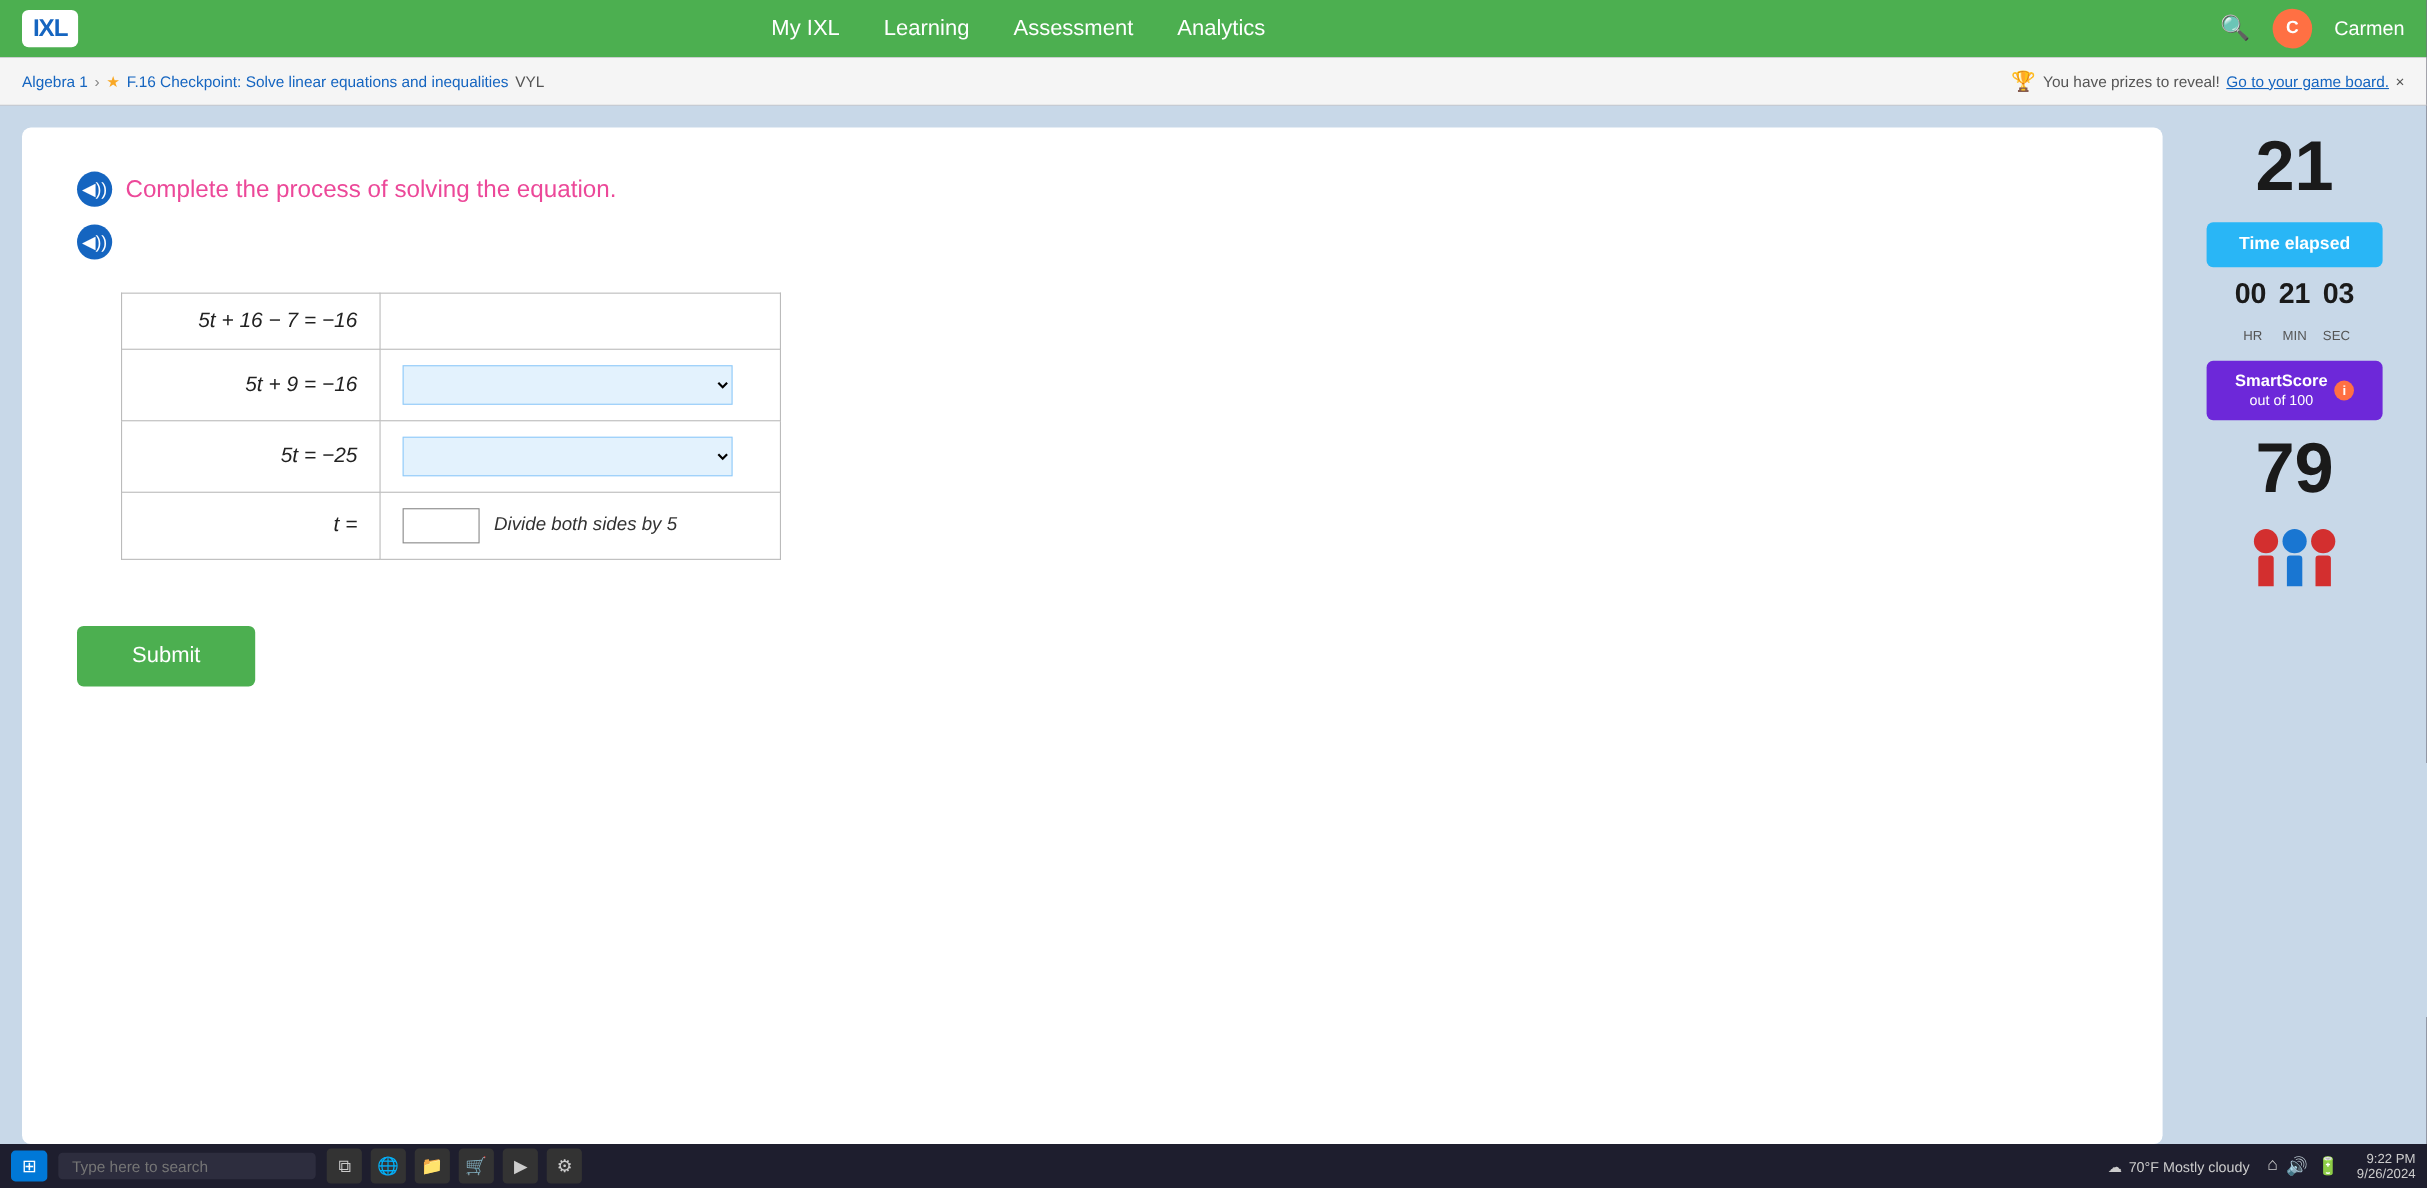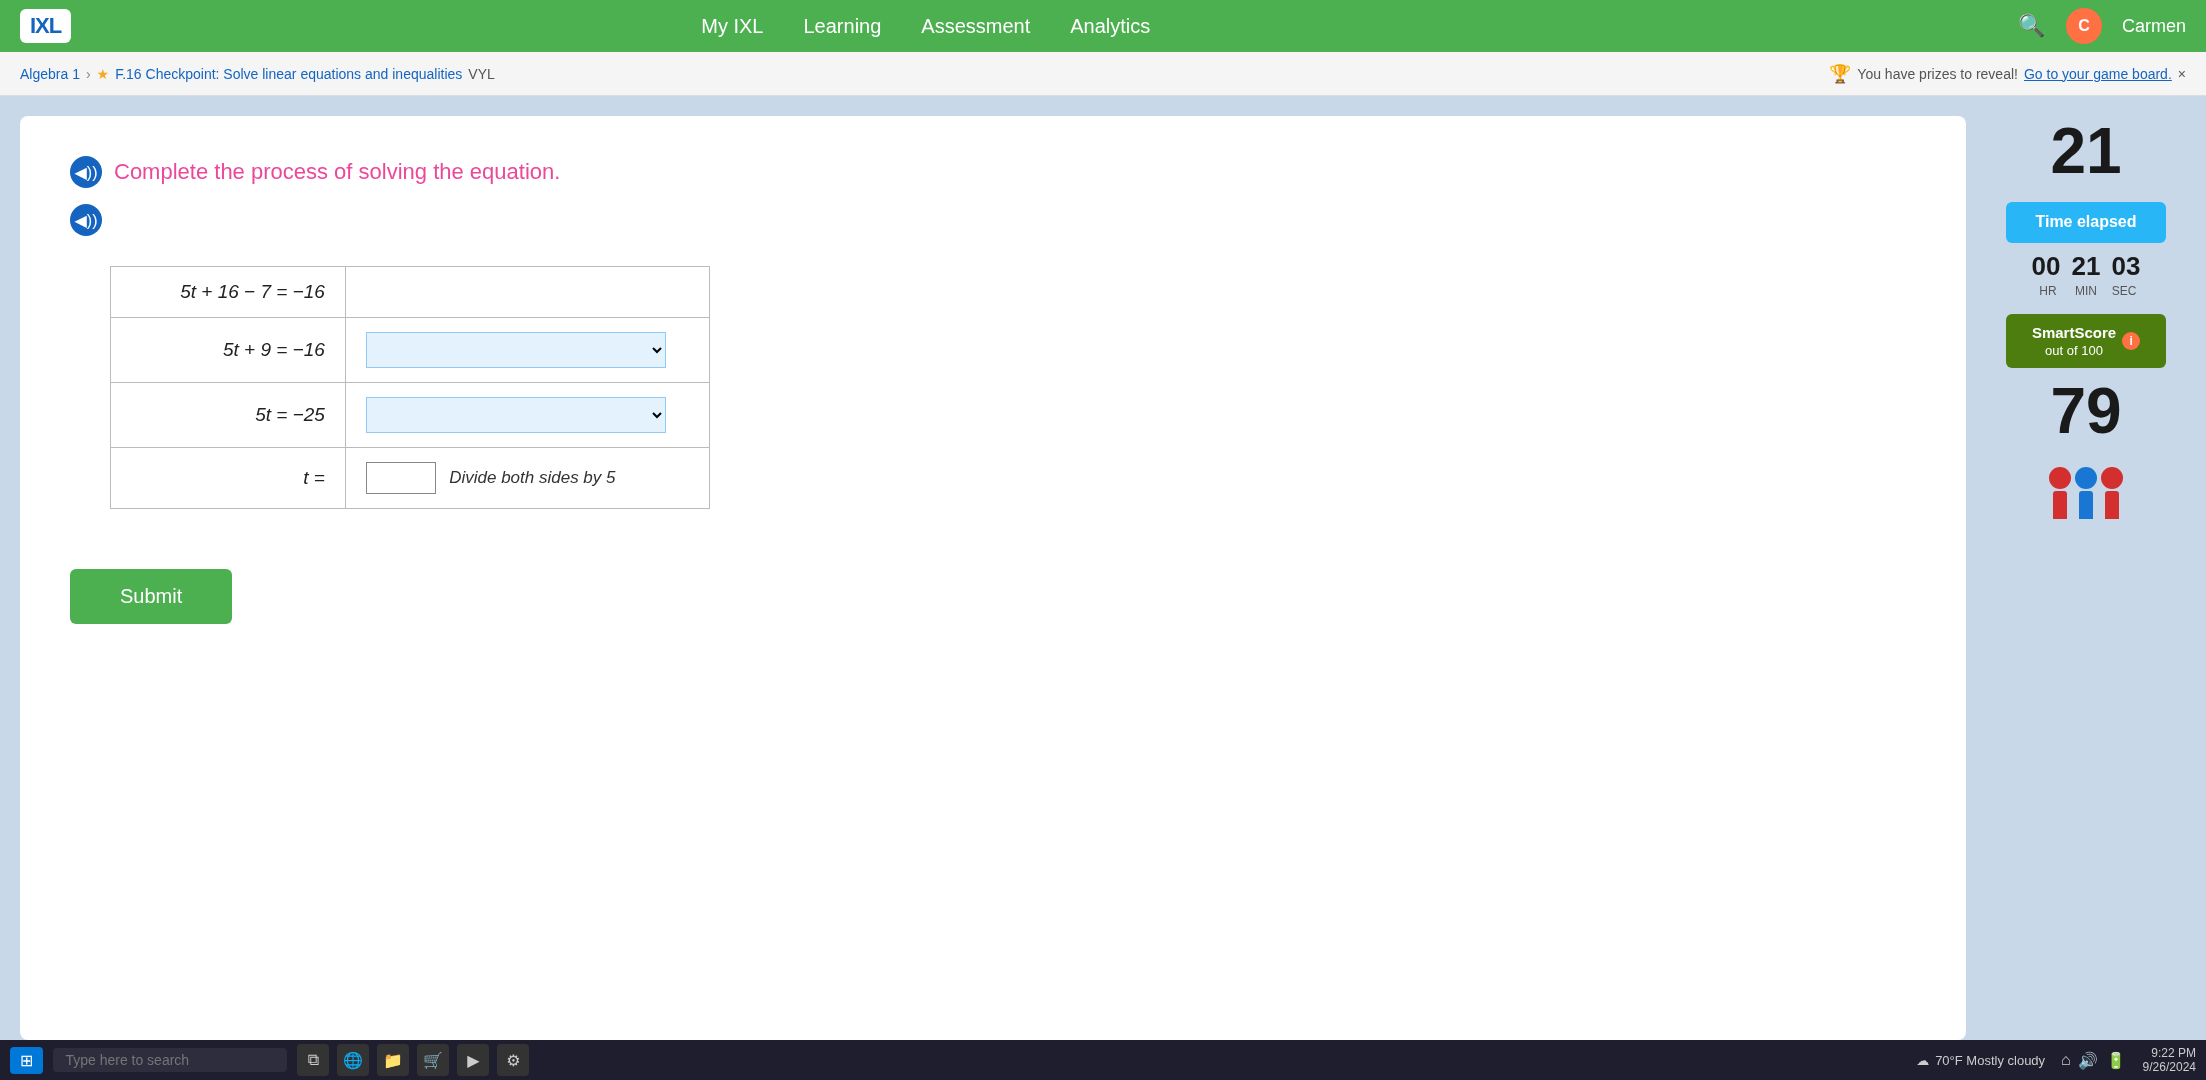--- a/index.html
+++ b/index.html
@@ -249,21 +249,21 @@
       font-weight: 600;
       line-height: 1.3;
       width: 160px;
       margin-bottom: 8px;
     }
     .time-display {
       display: flex;
       gap: 2px;
       justify-content: center;
       align-items: flex-end;
-      margin-bottom: 2px;
+      margin-bottom: 16px;
     }
     .time-num {
       font-size: 26px;
       font-weight: 700;
       color: #1a1a1a;
       min-width: 36px;
       text-align: center;
     }
     .time-sep {
       font-size: 26px;
@@ -275,21 +275,21 @@
       display: flex;
       gap: 2px;
       justify-content: center;
       font-size: 12px;
       color: #555;
       margin-bottom: 16px;
     }
     .time-label { min-width: 36px; text-align: center; }
 
     .smartscore-box {
-      background: #4d7c0f;
+      background: #6d28d9;
       color: white;
       border-radius: 6px;
       padding: 10px 0;
       text-align: center;
       font-size: 15px;
       font-weight: 600;
       width: 160px;
       display: flex;
       align-items: center;
       justify-content: center;

